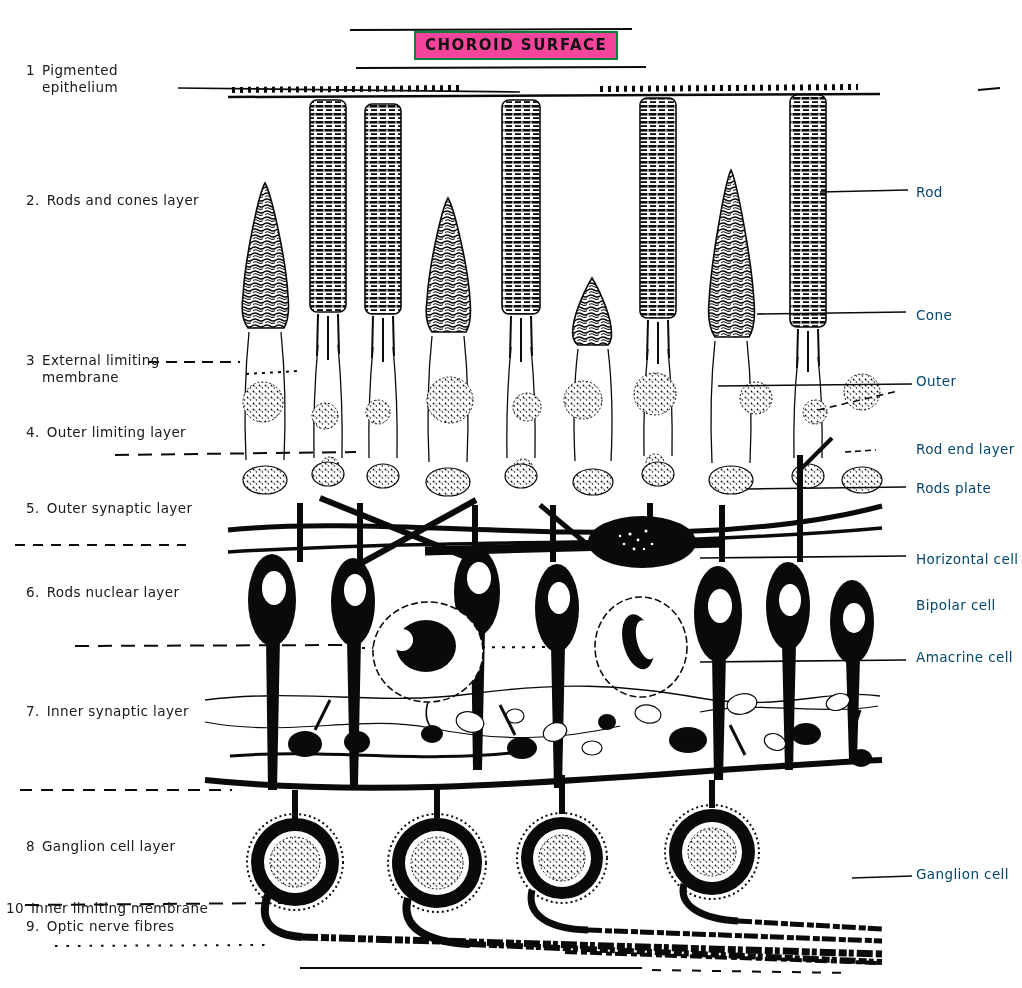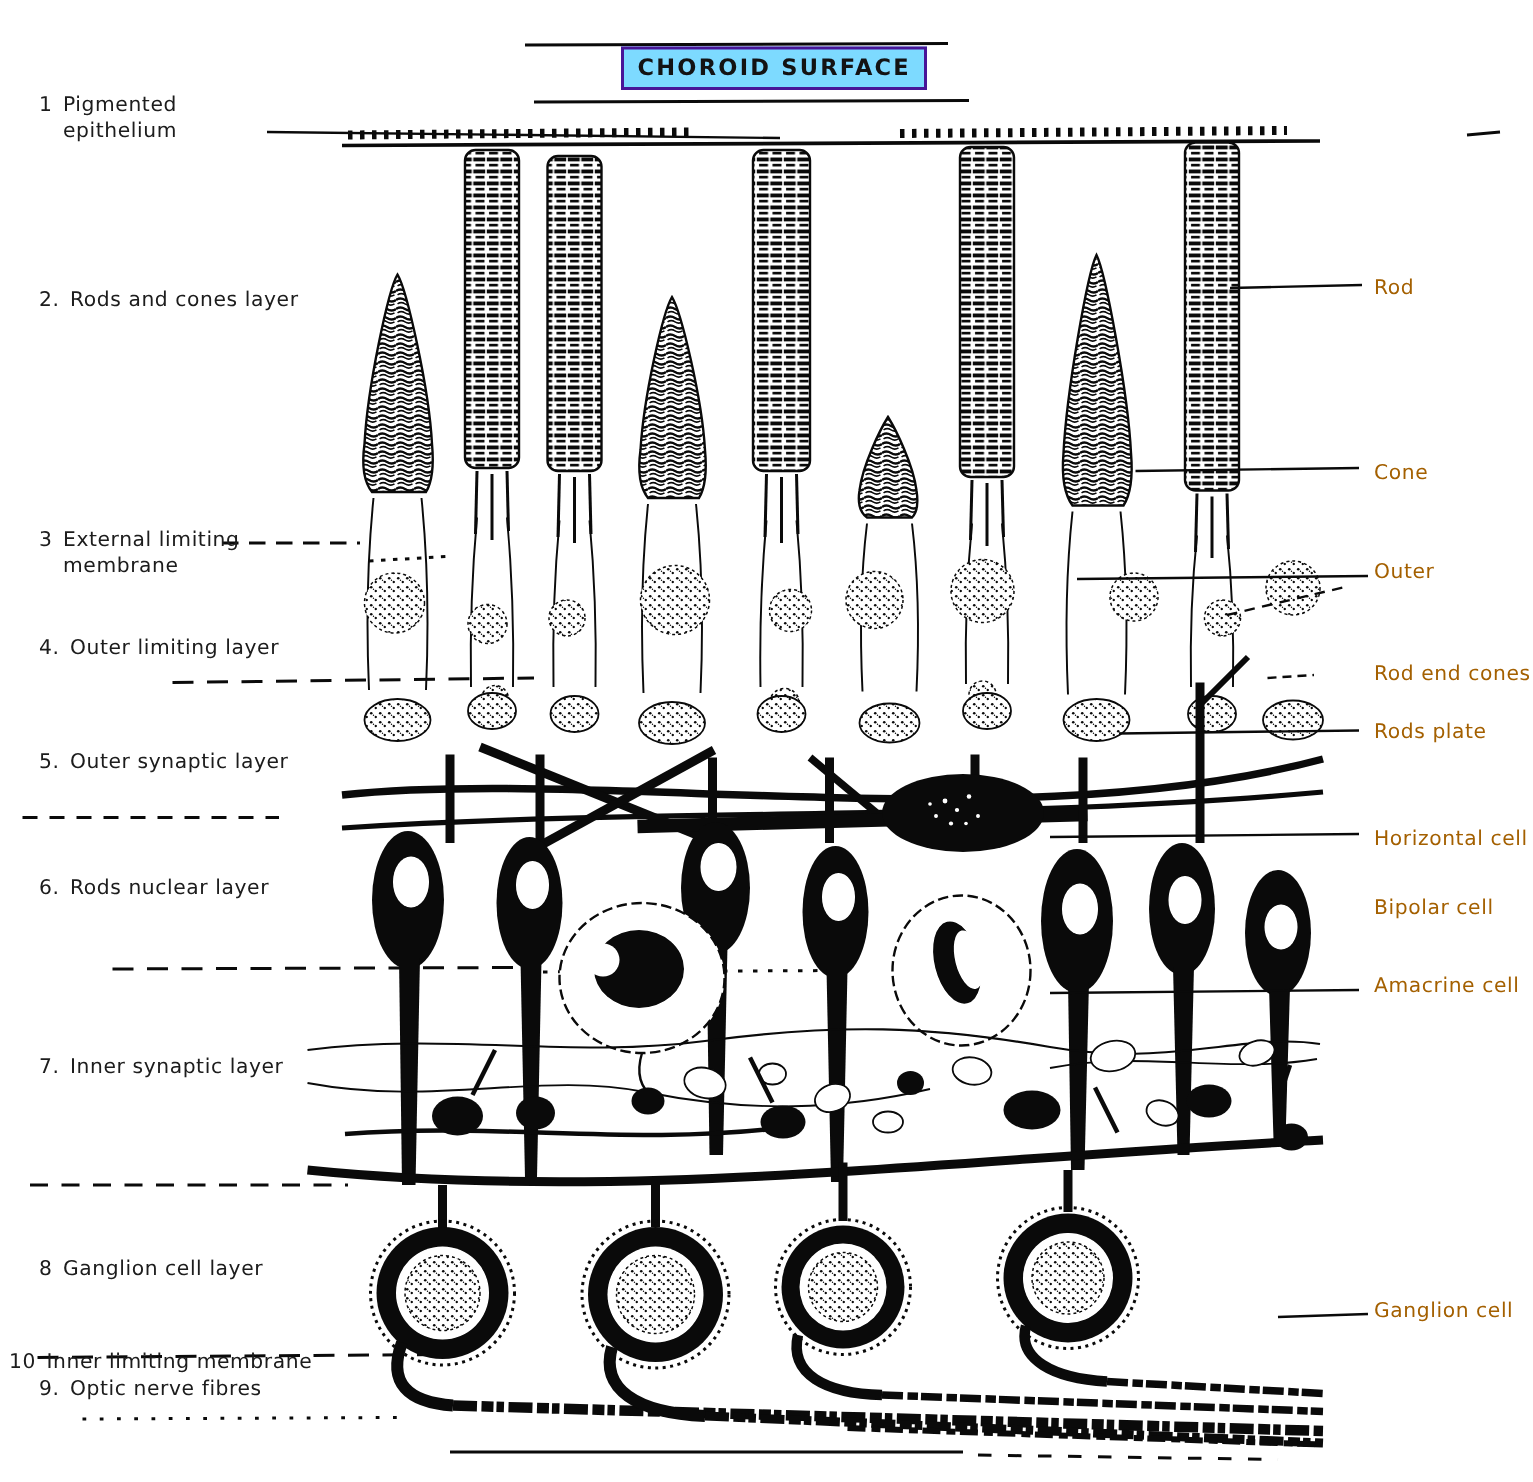--- a/index.html
+++ b/index.html
@@ -3,34 +3,34 @@
 <meta charset="utf-8">
 <style>
   html,body{margin:0;padding:0;background:#fff;}
   body{
     width:1022px;height:988px;position:relative;overflow:hidden;
     font-family:"DejaVu Sans","Liberation Sans",sans-serif;color:#1b1b1b;
   }
   .scanwrap{position:absolute;inset:0;filter:blur(0.3px) contrast(1.08);}
   .title-box{
     position:absolute;left:414px;top:31px;
-    border:2px solid #4c1d95;padding:3px 9px 4px 9px;
+    border:2px solid #15803d;padding:3px 9px 4px 9px;
     font-size:15px;font-weight:bold;letter-spacing:1.5px;white-space:nowrap;
-    background:#7dd3fc;
+    background:#ec4899;
   }
   .lbl{
     position:absolute;display:flex;align-items:flex-start;
     font-size:13.5px;line-height:17px;letter-spacing:0.4px;color:#242424;
   }
   .lbl .num{flex:0 0 auto;margin-right:7px;white-space:nowrap;}
   .lbl .txt{display:block;}
   .lbl.wrap .txt{width:118px;}
   .rlbl{
     position:absolute;left:916px;font-size:13.5px;letter-spacing:0.4px;
-    white-space:nowrap;color:#a16207;
+    white-space:nowrap;color:#0c4a6e;
   }
   svg{position:absolute;left:0;top:0;}
   .ink{stroke:#131313;fill:none;}
 </style>
 </head>
 <body>
 
 <div class="scanwrap">
 
   <svg width="1022" height="988" viewBox="0 0 1022 988">
@@ -393,20 +393,20 @@
     <span class="txt">Optic nerve fibres</span>
   </div>
   <div class="lbl" style="left:6px;top:900px">
     <span class="num">10</span>
     <span class="txt">Inner limiting membrane</span>
   </div>
 
   <div class="rlbl" style="top:184px">Rod</div>
   <div class="rlbl" style="top:307px">Cone</div>
   <div class="rlbl" style="top:373px">Outer</div>
-  <div class="rlbl" style="top:441px">Rod end cones</div>
+  <div class="rlbl" style="top:441px">Rod end layer</div>
   <div class="rlbl" style="top:480px">Rods plate</div>
   <div class="rlbl" style="top:551px">Horizontal cell</div>
   <div class="rlbl" style="top:597px">Bipolar cell</div>
   <div class="rlbl" style="top:649px">Amacrine cell</div>
   <div class="rlbl" style="top:866px">Ganglion cell</div>
 
 </div>
 
 </body></html>

